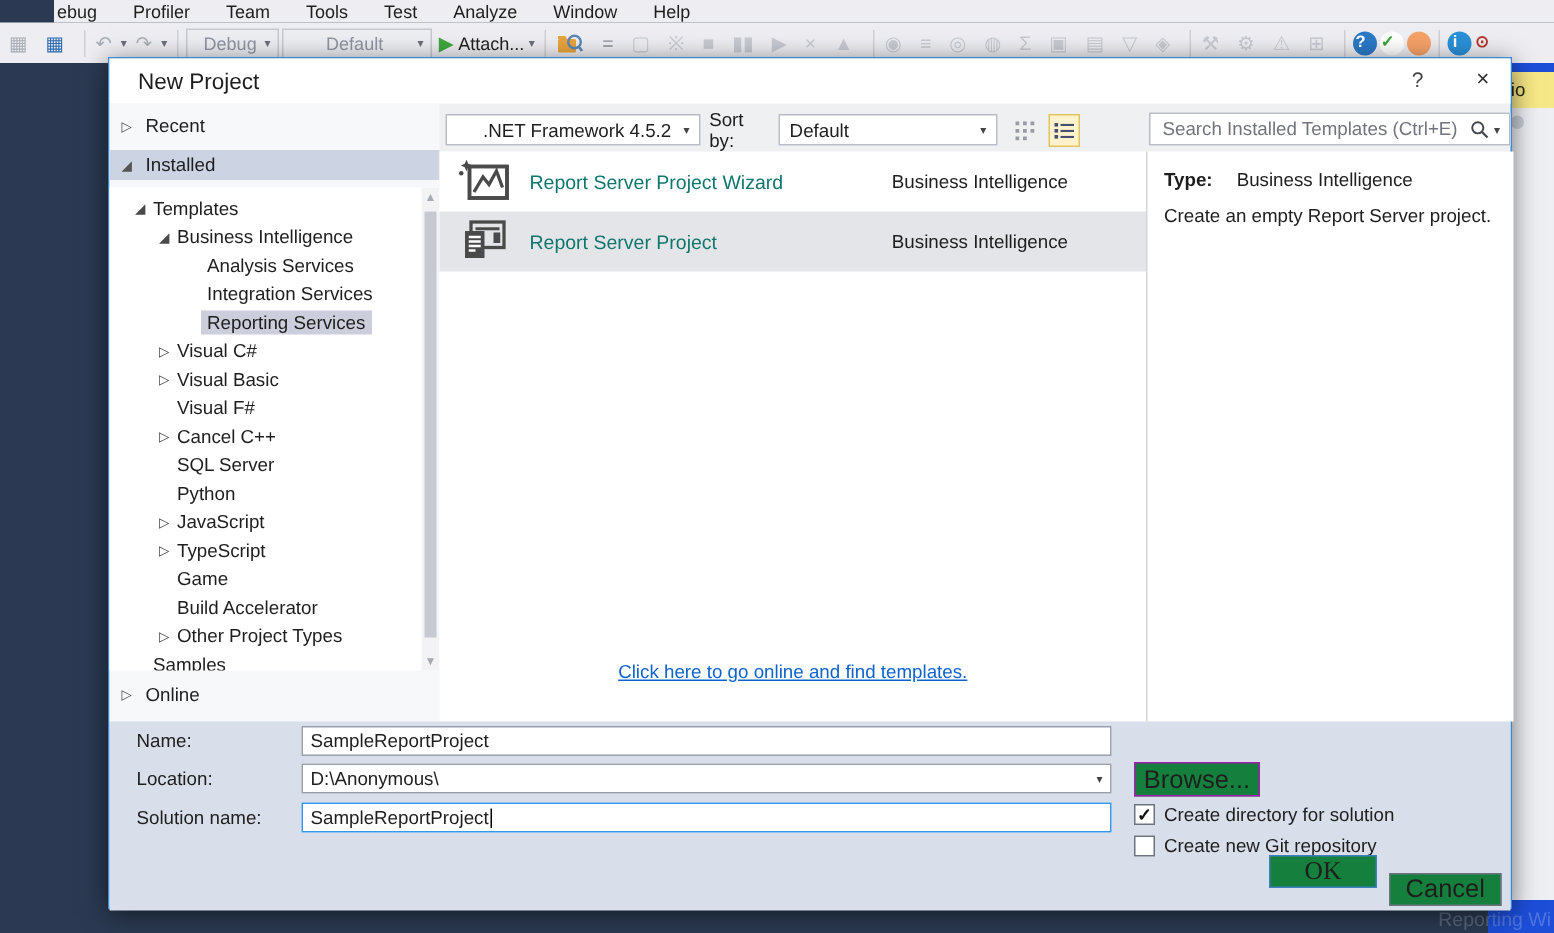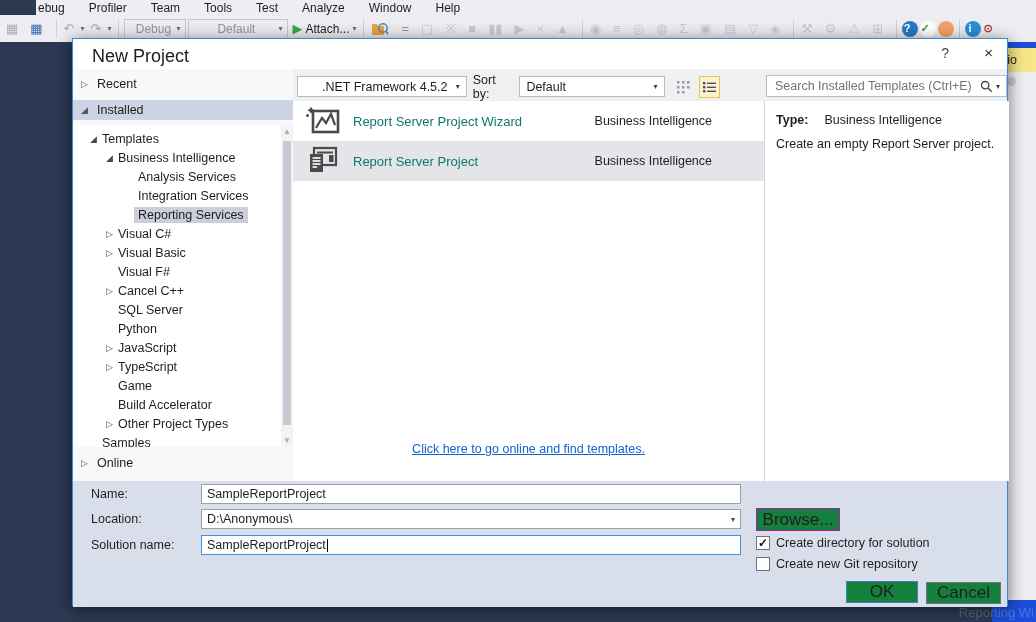--- a/index.html
+++ b/index.html
@@ -37,21 +37,21 @@
   .sol-panel { position:absolute; top:30px; left:0; right:0; height:528px; background:#edeff3; }
   .sol-nav { display:flex; gap:4px; padding:5px 2px; }
   .sol-nav .dot { width:9px; height:9px; border-radius:50%; background:#c9cdd5; }
   .watermark { position:absolute; right:2px; bottom:2px; color:rgba(255,255,255,0.22);
                font-size:13px; white-space:nowrap; }
 
   
   .dialog { position:absolute; left:72px; top:38px; width:936px; height:568px;
             background:#eff0f2; border:1px solid #3a8ad8; box-shadow:0 3px 16px rgba(0,0,0,0.55); }
   .titlebar { position:absolute; top:0; left:0; right:0; height:30px; background:#ffffff; }
-  .dlg-title { position:absolute; left:19px; top:7px; font-size:18px; }
+  .dlg-title { position:absolute; left:19px; top:7px; font-size:15px; }
   .dlg-help  { position:absolute; right:58px; top:6px; font-size:14px; color:#444; cursor:default; }
   .dlg-close { position:absolute; right:14px; top:5px; font-size:15px; color:#333; cursor:default; }
 
   .dlg-body { position:absolute; top:30px; left:0; right:0; height:412px; }
 
   
   .left-pane { position:absolute; left:0; top:0; width:220px; height:412px; background:#f7f8fa; font-size:12.5px; }
   .cat-row { height:20px; display:flex; align-items:center; padding-left:7px; gap:8px; }
   .cat-row .tw { width:9px; font-size:9px; color:#555; text-align:center; }
   .recent-row { margin-top:5px; }
@@ -106,21 +106,21 @@
   .dlg-form { position:absolute; left:0; right:0; top:442px; height:126px; background:#d8dfeb; font-size:12.5px; }
   .f-label { position:absolute; left:18px; }
   .f-field { position:absolute; left:128px; width:540px; height:20px; background:#fff;
              border:1px solid #999fab; display:flex; align-items:center; padding:0 5px; }
   .f-field.focus { border-color:#3697f0; }
   .f-field .caret-right { margin-left:auto; font-size:8px; color:#444; }
   .text-cursor { width:1px; height:13px; background:#000; margin-left:1px; }
   .btn { position:absolute; height:22px; background:#15803d; border:1px solid #a21caf;
          display:flex; align-items:center; justify-content:center; font-size:17px; cursor:default; }
   .browse-btn { left:683px; top:27px; width:84px; height:23px; }
-  .ok-btn { left:773px; top:100px; width:72px; border-color:#3f7fbf; }
+  .ok-btn { left:773px; top:89px; width:72px; border-color:#3f7fbf;font-family:Liberation Serif, serif; }
   .cancel-btn { left:853px; top:101px; width:75px; border-color:#6d737e; }
   .cb-row { position:absolute; left:683px; display:flex; align-items:center; gap:6px; }
   .cbox { width:14px; height:14px; background:#fff; border:1px solid #6d737e; display:inline-flex;
           align-items:center; justify-content:center; font-size:12px; font-weight:bold; color:#111; }
 </style>
 </head>
 <body>
 
 <div class="menubar">
   <span class="menu-item"><span>ebug</span></span>

